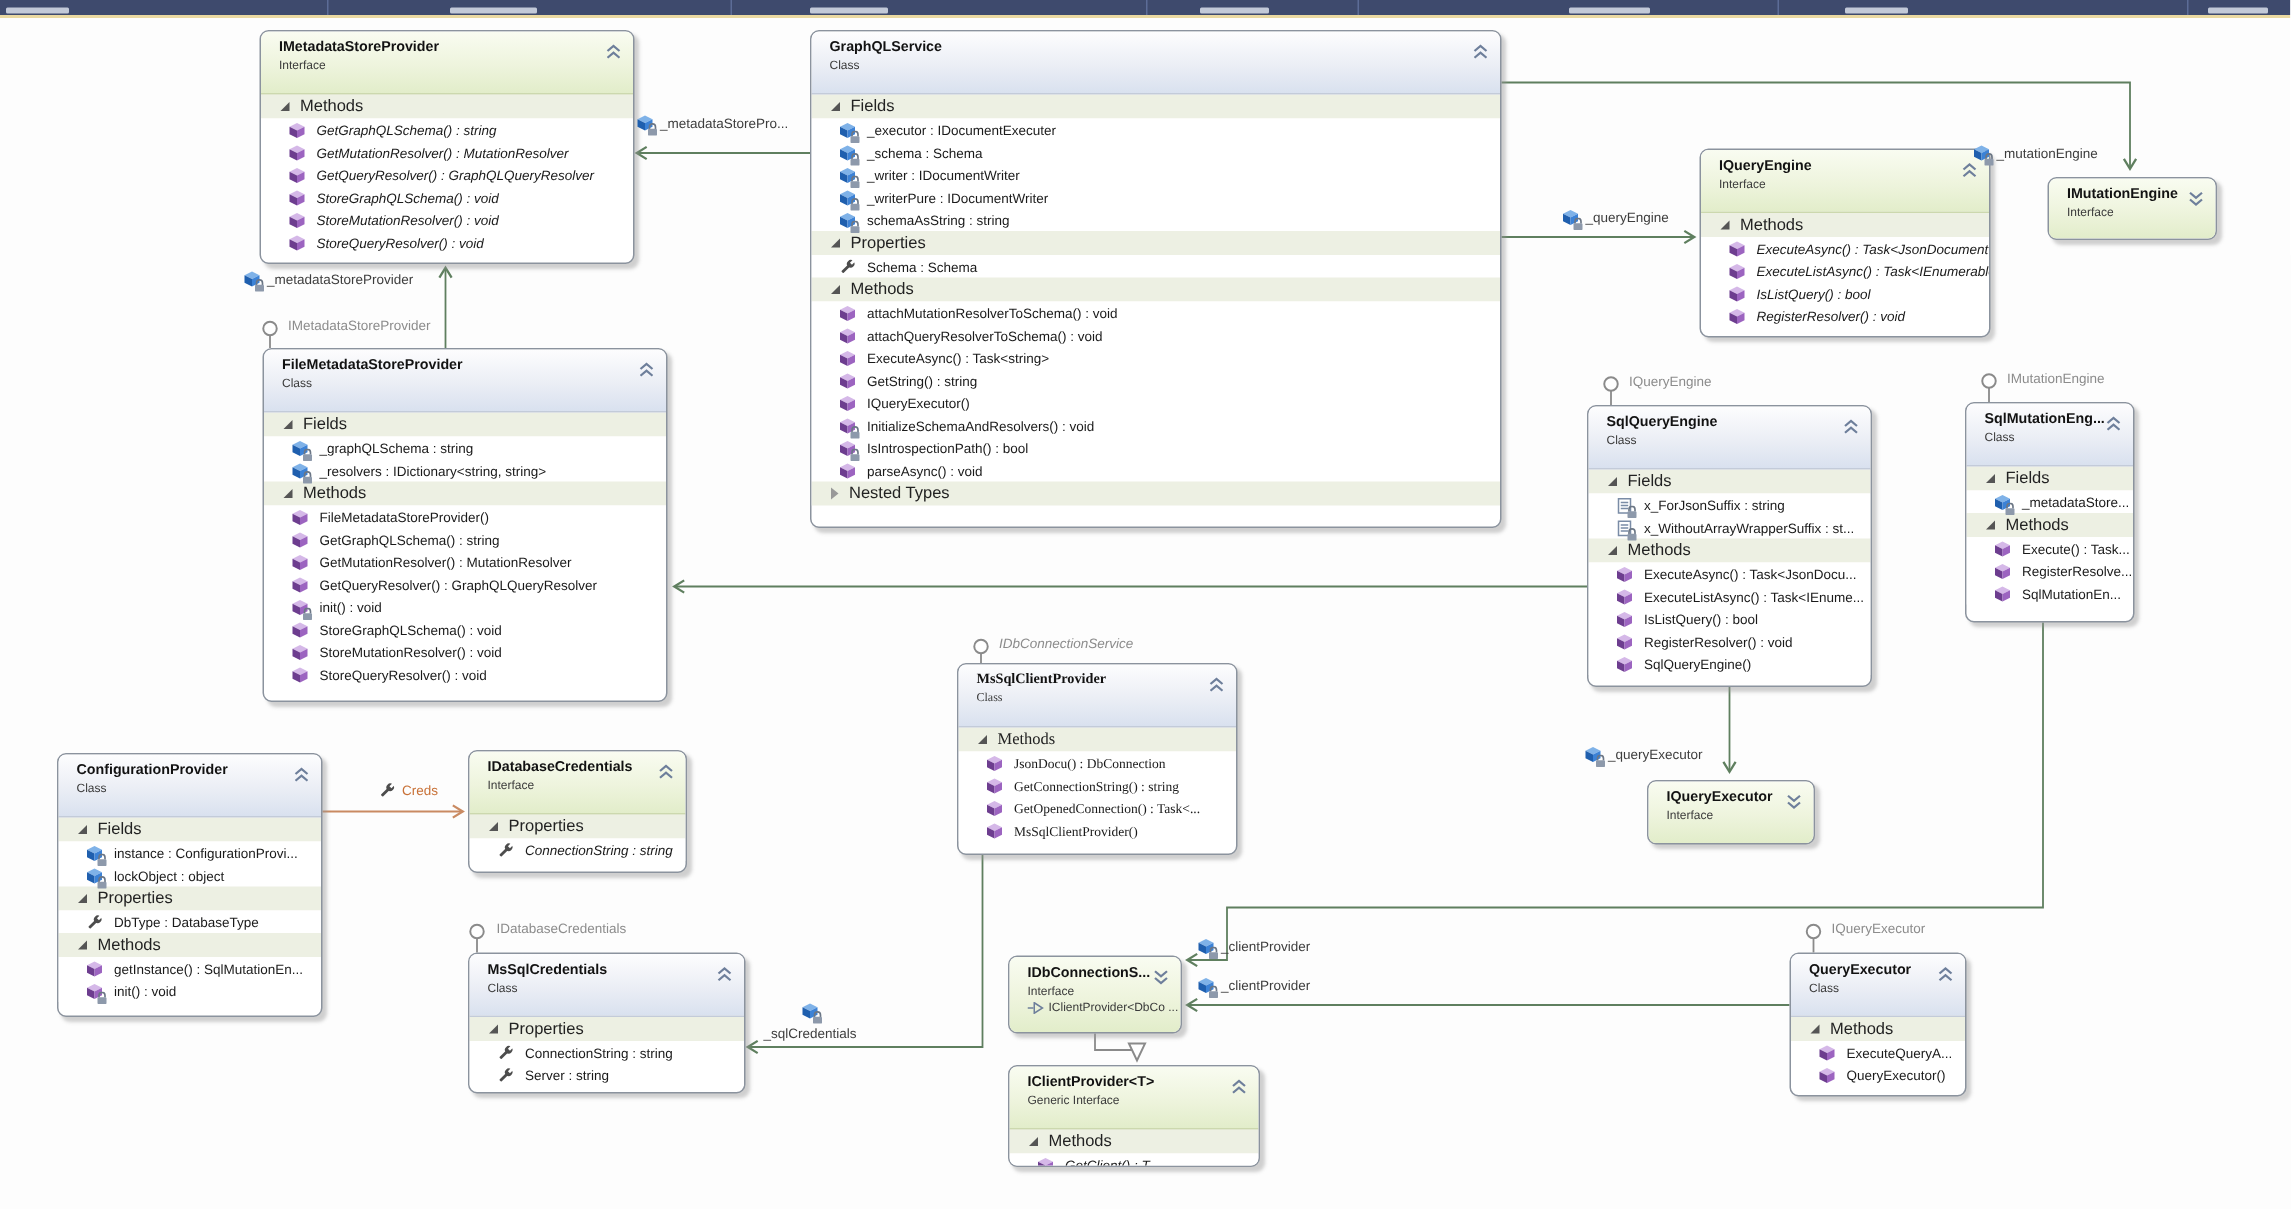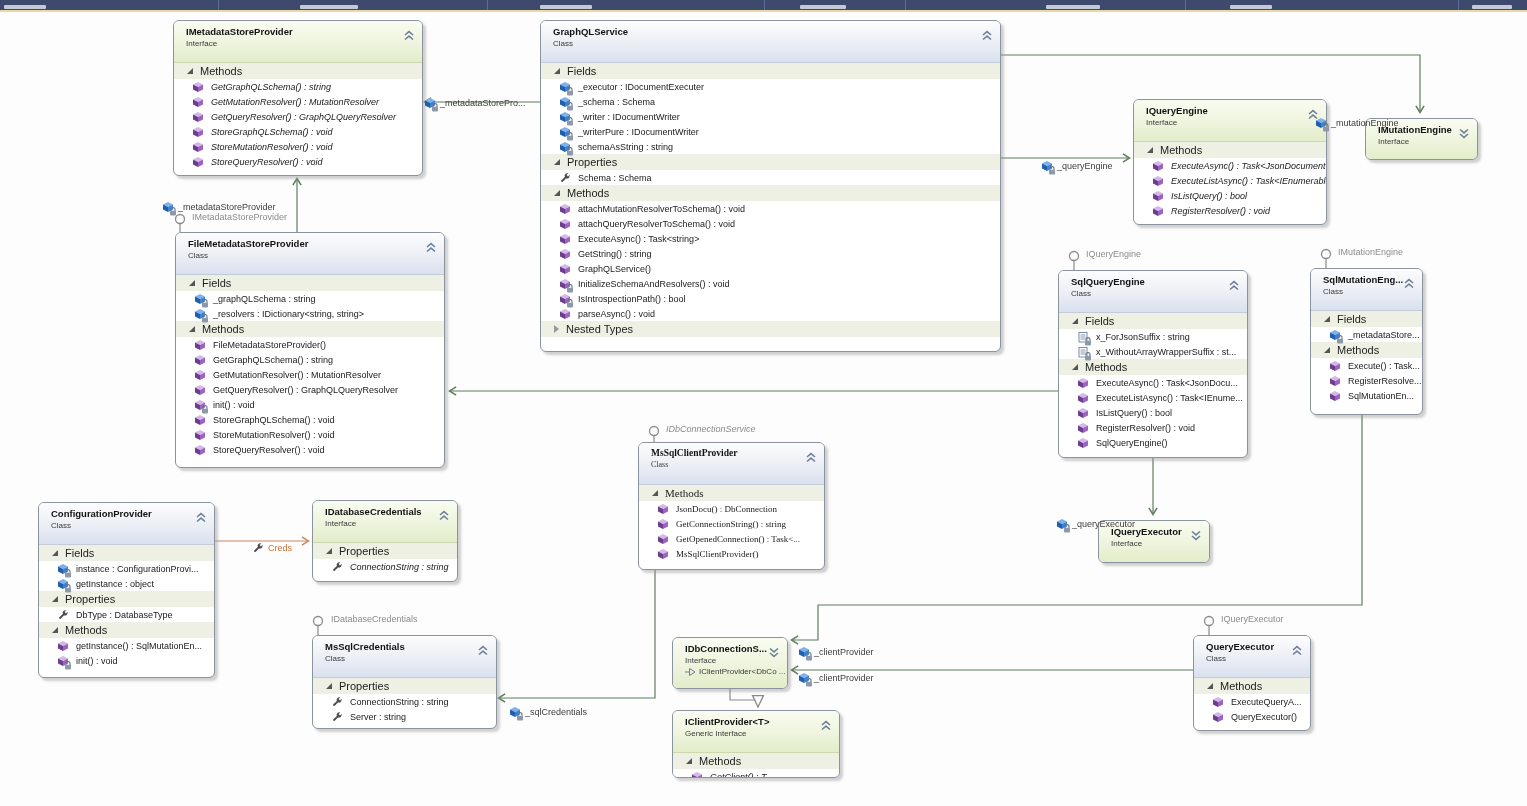--- a/index.html
+++ b/index.html
@@ -25,21 +25,21 @@
   .tri-e{width:0;height:0;border-bottom:6px solid #555;border-left:6px solid transparent;}
   .tri-c{width:0;height:0;border-left:5px solid #999;border-top:4px solid transparent;border-bottom:4px solid transparent;}
   .mrow{height:15px;display:flex;align-items:center;padding-left:18px;background:#fff;}
   .micon{position:relative;width:12px;height:12px;flex:none;}
   .micon > svg{position:absolute;left:0;top:0;}
   .micon .lock{position:absolute;left:7px;top:6px;}
   .mtext{font-size:9px;color:#1a1a1a;margin-left:7px;white-space:nowrap;}
   .it{font-style:italic;}
   
   .lolli-label{position:absolute;font-size:9px;color:#8c8c8c;white-space:nowrap;}
-  .conn-label{position:absolute;font-size:9px;color:#3d3d3d;display:flex;align-items:center;gap:4px;white-space:nowrap;margin-top:21px;}
+  .conn-label{position:absolute;font-size:9px;color:#3d3d3d;display:flex;align-items:center;gap:4px;white-space:nowrap;}
   .conn-label .micon{width:12px;height:12px;}
   .conn-label.orange{color:#c87137;}
   #defs{position:absolute;width:0;height:0;overflow:hidden;}
 </style>
 </head>
 <body>
 
 <div id="canvas">
   <div id="tabstrip">
       <div class="tabsep" style="left: 218px;"></div>
@@ -268,21 +268,21 @@
           </svg>
         </span>
         <span class="mtext">GetString() : string</span>
       </div>
       <div class="mrow">
         <span class="micon">
           <svg width="12" height="12">
             <use href="#sym-cube-purple"></use>
           </svg>
         </span>
-        <span class="mtext">GraphQLService()</span>
+        <span class="mtext">IQueryExecutor()</span>
       </div>
       <div class="mrow">
         <span class="micon">
           <svg width="12" height="12">
             <use href="#sym-cube-purple"></use>
           </svg>
           <svg class="lock" width="8" height="9">
             <use href="#sym-lock"></use>
           </svg>
         </span>
@@ -628,21 +628,21 @@
       </div>
       <div class="mrow">
         <span class="micon">
           <svg width="12" height="12">
             <use href="#sym-cube-blue"></use>
           </svg>
           <svg class="lock" width="8" height="9">
             <use href="#sym-lock"></use>
           </svg>
         </span>
-        <span class="mtext">getInstance : object</span>
+        <span class="mtext">lockObject : object</span>
       </div>
       <div class="band">
         <span class="tri-e"></span>
         <span>Properties</span>
       </div>
       <div class="mrow">
         <span class="micon">
           <svg width="12" height="12">
             <use href="#sym-wrench"></use>
           </svg>
@@ -919,21 +919,21 @@
       <span class="micon">
         <svg width="12" height="12">
           <use href="#sym-cube-blue"></use>
         </svg>
         <svg class="lock" width="8" height="9">
           <use href="#sym-lock"></use>
         </svg>
       </span>
       <span>_clientProvider</span>
     </div>
-    <div class="conn-label" style="left: 509px; top: 685px;">
+    <div class="conn-label" style="left: 509px; top: 668px; flex-direction: column;">
       <span class="micon">
         <svg width="12" height="12">
           <use href="#sym-cube-blue"></use>
         </svg>
         <svg class="lock" width="8" height="9">
           <use href="#sym-lock"></use>
         </svg>
       </span>
       <span>_sqlCredentials</span>
     </div>

